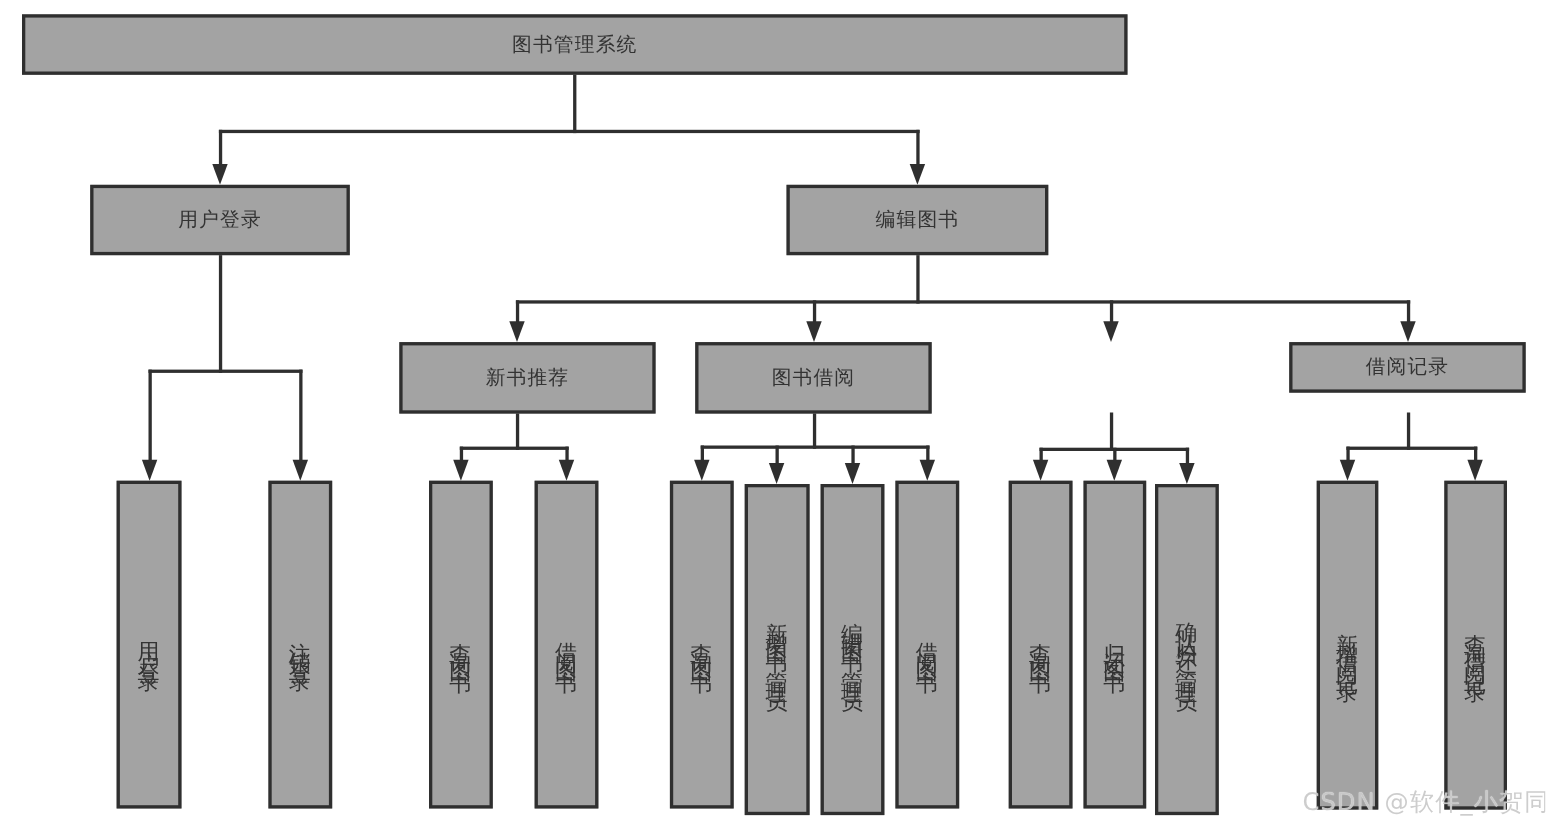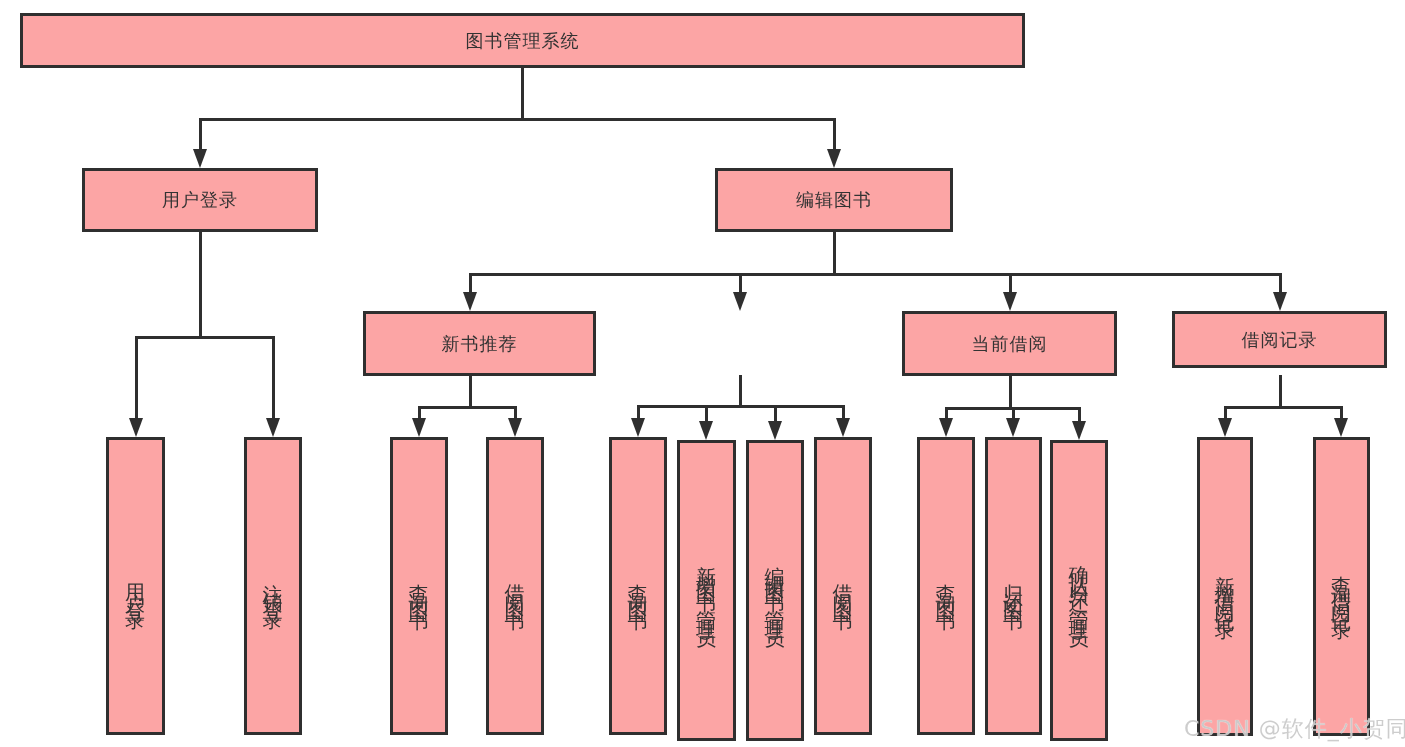--- a/index.html
+++ b/index.html
@@ -11,21 +11,21 @@
   #canvas {
     position: relative;
     width: 1405px;
     height: 747px;
     background: #ffffff;
     overflow: hidden;
   }
   .node {
     position: absolute;
     box-sizing: border-box;
-    background: #fca5a5;
+    background: #a3a3a3;
     border: 3px solid #2f2f2f;
     display: flex;
     align-items: center;
     justify-content: center;
     color: #333333;
   }
   .node.h .lbl {
     font-size: 18px;
     letter-spacing: 1px;
     white-space: nowrap;
@@ -123,24 +123,24 @@
     </div>
     <div class="node h" style="left: 82px; top: 168px; width: 236px; height: 64px;">
       <span class="lbl">用户登录</span>
     </div>
     <div class="node h" style="left: 715px; top: 168px; width: 238px; height: 64px;">
       <span class="lbl">编辑图书</span>
     </div>
     <div class="node h" style="left: 363px; top: 311px; width: 233px; height: 65px;">
       <span class="lbl">新书推荐</span>
     </div>
-    <div class="node h" style="left: 902px; top: 311px; width: 215px; height: 65px;">
-      <span class="lbl">当前借阅</span>
+    <div class="node h" style="left: 632px; top: 311px; width: 215px; height: 65px;">
+      <span class="lbl">图书借阅</span>
     </div>
-    <div class="node h" style="left: 1172px; top: 311px; width: 215px; height: 57px;">
+    <div class="node h" style="left: 1172px; top: 311px; width: 215px; height: 46px;">
       <span class="lbl">借阅记录</span>
     </div>
     <div class="node v" style="left: 106px; top: 437px; width: 59px; height: 298px;">
       <span class="lbl">用户登录</span>
     </div>
     <div class="node v" style="left: 244px; top: 437px; width: 58px; height: 298px;">
       <span class="lbl">注销登录</span>
     </div>
     <div class="node v" style="left: 390px; top: 437px; width: 58px; height: 298px;">
       <span class="lbl">查询图书</span>

